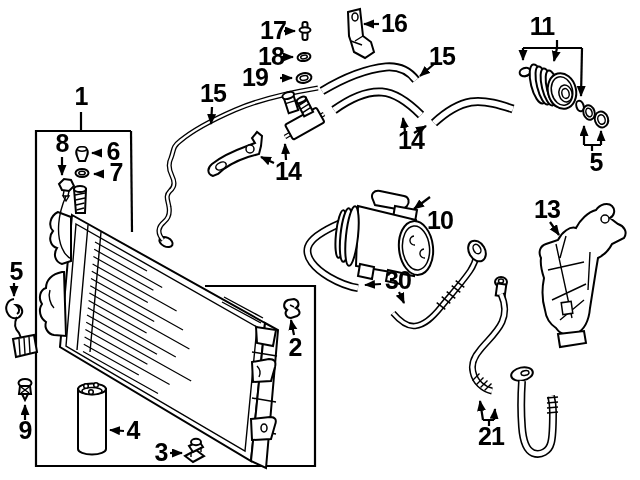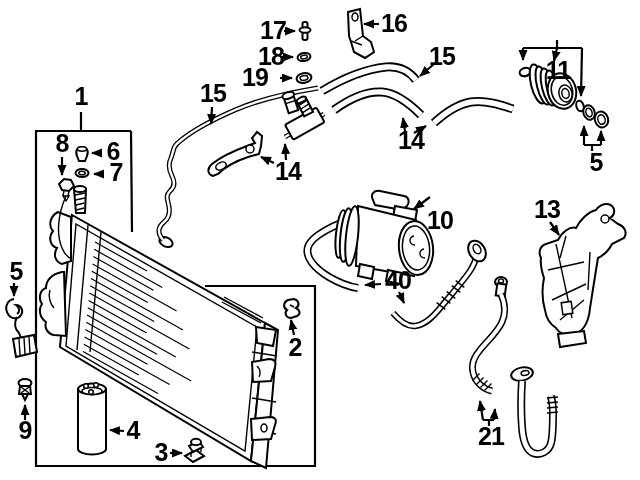--- a/index.html
+++ b/index.html
@@ -287,27 +287,27 @@
       <div class="callout" style="left: 81px; top: 97px;">1</div>
       <div class="callout" style="left: 295px; top: 348px;">2</div>
       <div class="callout" style="left: 161px; top: 453px;">3</div>
       <div class="callout" style="left: 133px; top: 431px;">4</div>
       <div class="callout" style="left: 16px; top: 272px;">5</div>
       <div class="callout" style="left: 113px; top: 152px;">6</div>
       <div class="callout" style="left: 116px; top: 173px;">7</div>
       <div class="callout" style="left: 62px; top: 144px;">8</div>
       <div class="callout" style="left: 25px; top: 431px;">9</div>
       <div class="callout" style="left: 440px; top: 189px; margin-top: 32px;">10</div>
-      <div class="callout" style="left: 558px; top: 27px; margin-top: 44px;">11</div>
+      <div class="callout" style="left: 542px; top: 27px;">11</div>
       <div class="callout" style="left: 596px; top: 163px;">5</div>
       <div class="callout" style="left: 547px; top: 210px;">13</div>
       <div class="callout" style="left: 288px; top: 172px;">14</div>
       <div class="callout" style="left: 411px; top: 141px;">14</div>
       <div class="callout" style="left: 213px; top: 94px;">15</div>
       <div class="callout" style="left: 442px; top: 57px;">15</div>
       <div class="callout" style="left: 394px; top: 24px; text-align: center;">16</div>
       <div class="callout" style="left: 273px; top: 31px;">17</div>
       <div class="callout" style="left: 271px; top: 57px;">18</div>
       <div class="callout" style="left: 255px; top: 78px;">19</div>
-      <div class="callout" style="left: 398px; top: 281px;">40</div>
+      <div class="callout" style="left: 398px; top: 281px;">30</div>
       <div class="callout" style="left: 491px; top: 437px;">21</div>
     </div>
 </div>
 
 </body></html>

